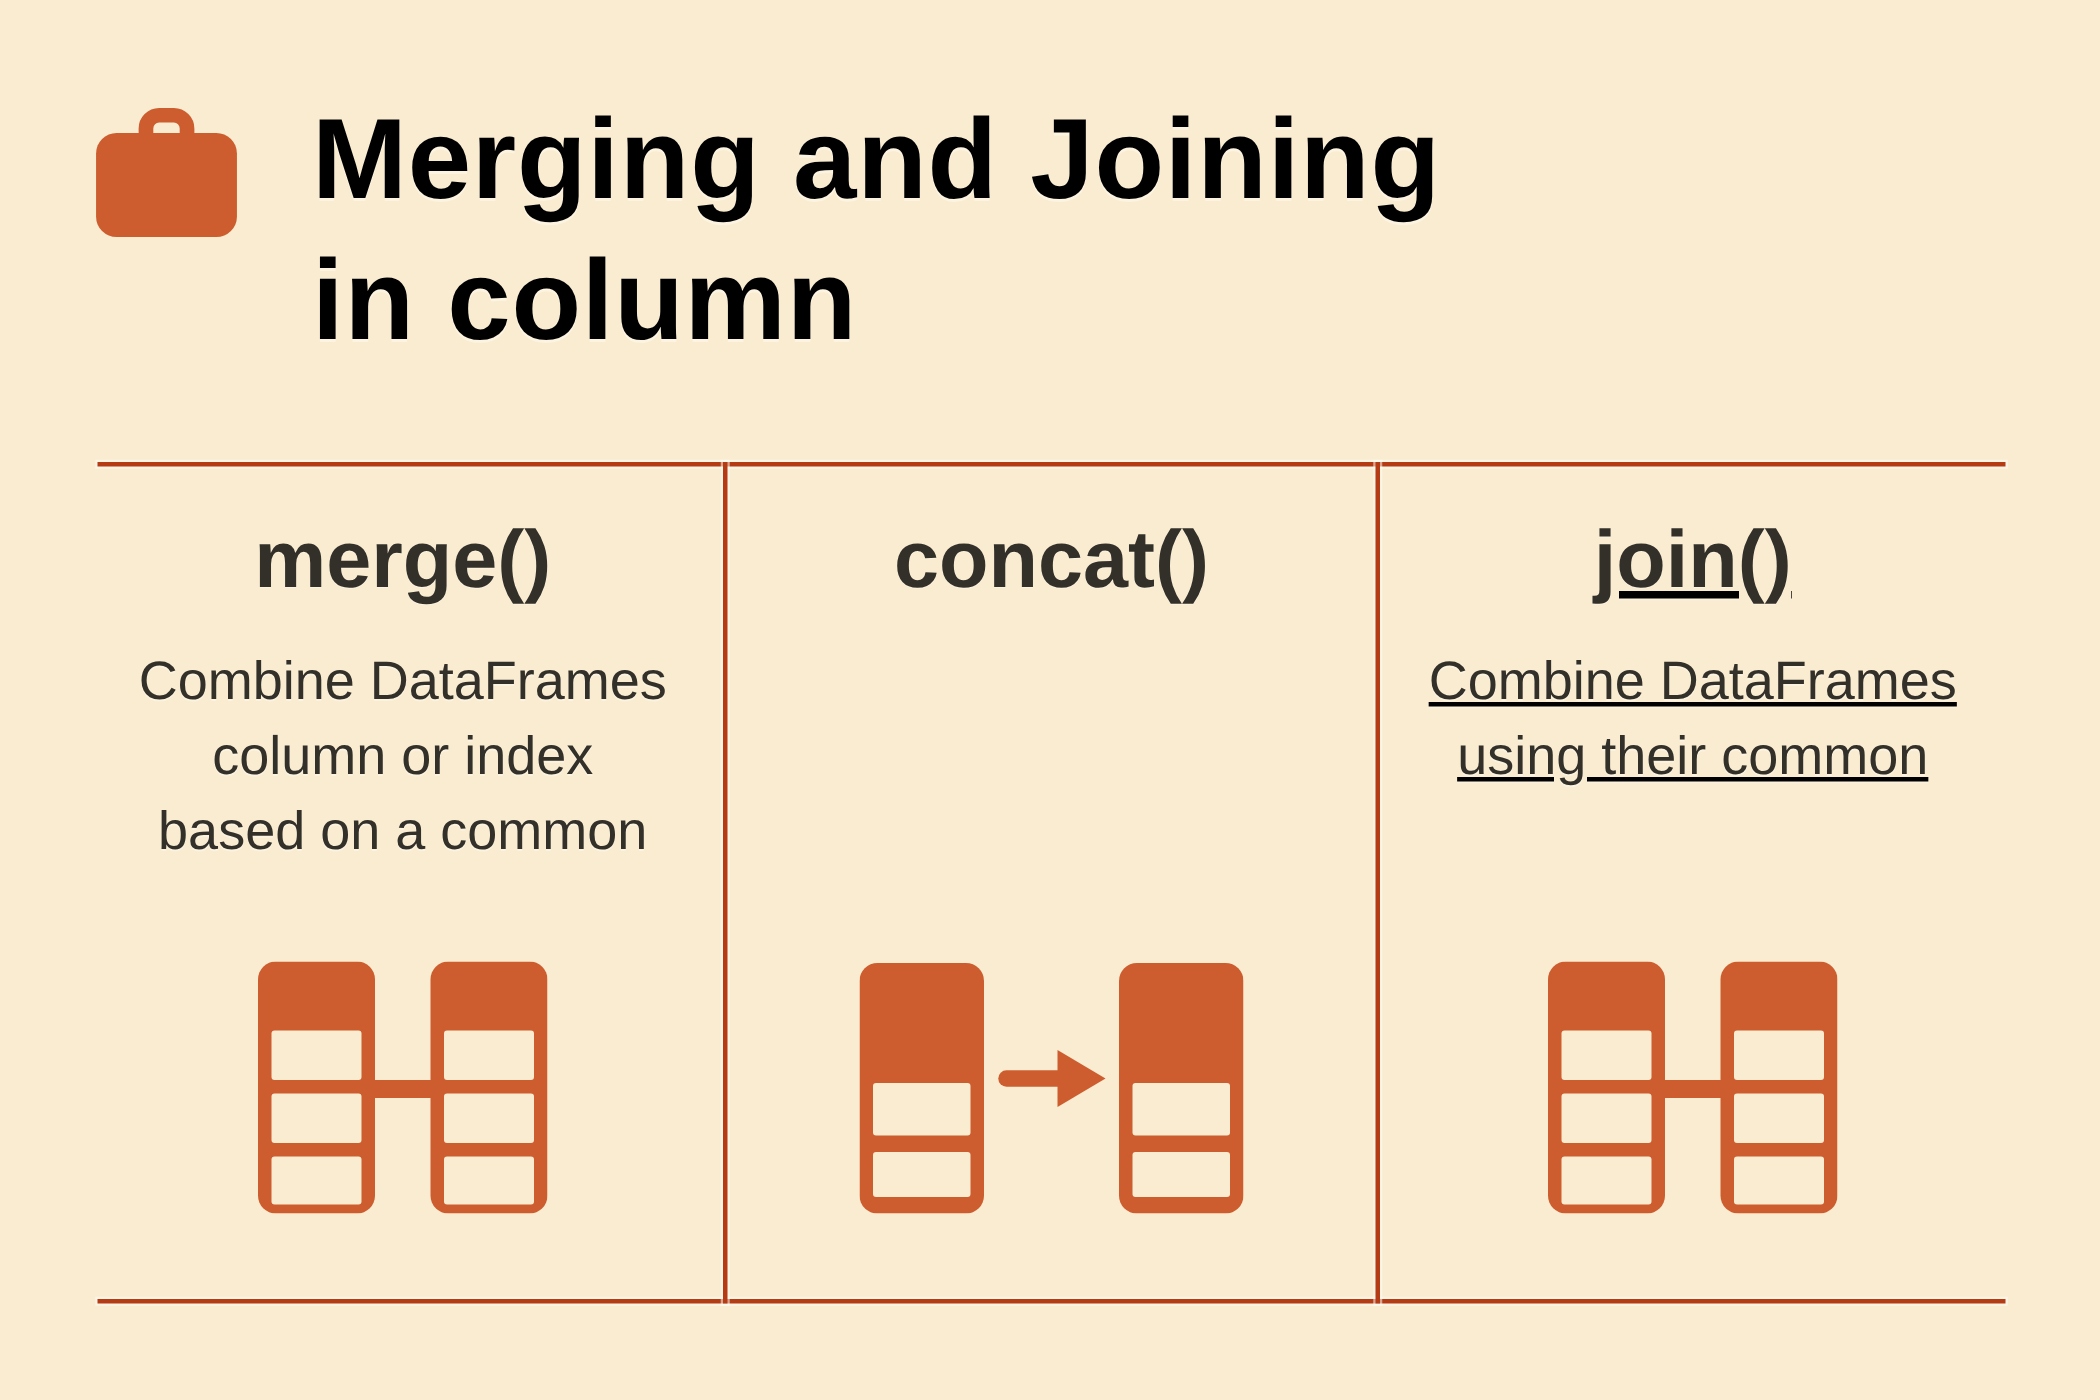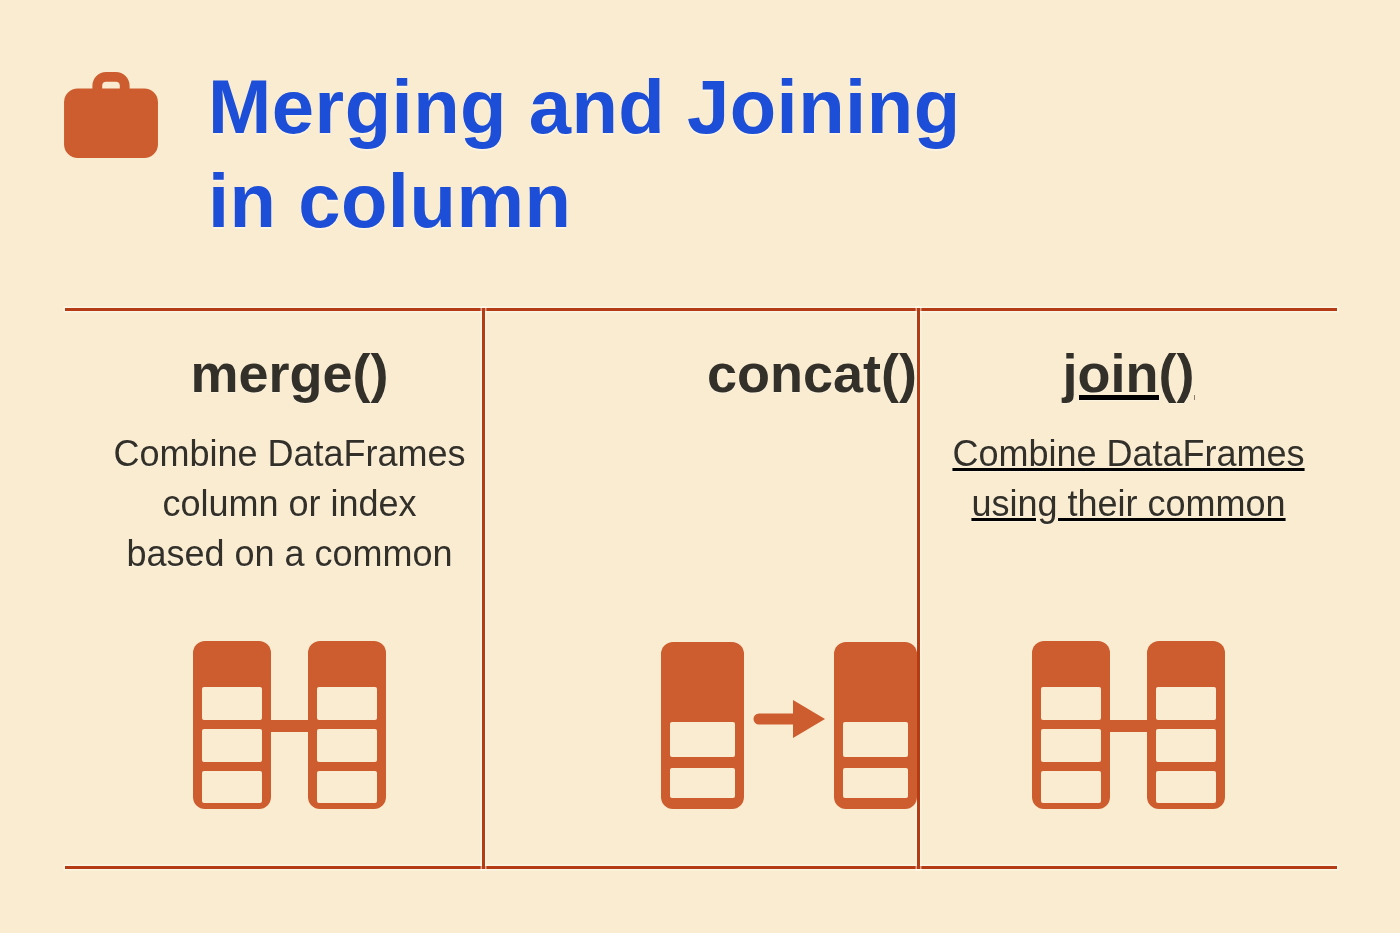--- a/index.html
+++ b/index.html
@@ -18,21 +18,21 @@
   .header-icon {
     position: absolute;
     left: 62px;
     top: 70px;
   }
   .page-title {
     position: absolute;
     left: 208px;
     top: 60px;
     margin: 0;
-    color: #1d4ed8;
+    color: #000000;
     font-size: 76px;
     font-weight: 700;
     line-height: 94px;
     letter-spacing: 0.5px;
     text-shadow: 0 2px 0 rgba(255, 253, 244, 0.45);
   }
   .page-title span { display: block; }
 
   
   .rule {
@@ -50,22 +50,22 @@
   
   .column {
     position: absolute;
     top: 311px;
     height: 555px;
     display: flex;
     flex-direction: column;
     align-items: center;
     text-align: center;
   }
-  .column-merge  { left: 81px;  width: 417px; text-align: center; }
-  .column-concat { left: 485px; width: 432px; align-items: flex-end; }
+  .column-merge  { left: 60px;  width: 417px; text-align: center; }
+  .column-concat { left: 485px; width: 432px; }
   .column-join   { left: 920px; width: 417px; text-decoration: underline; }
 
   .col-heading {
     margin: 30px 0 0 0;
     color: #33302a;
     font-size: 54px;
     font-weight: 700;
     line-height: 64px;
     text-shadow: 0 1px 0 rgba(255, 253, 244, 0.4);
   }

